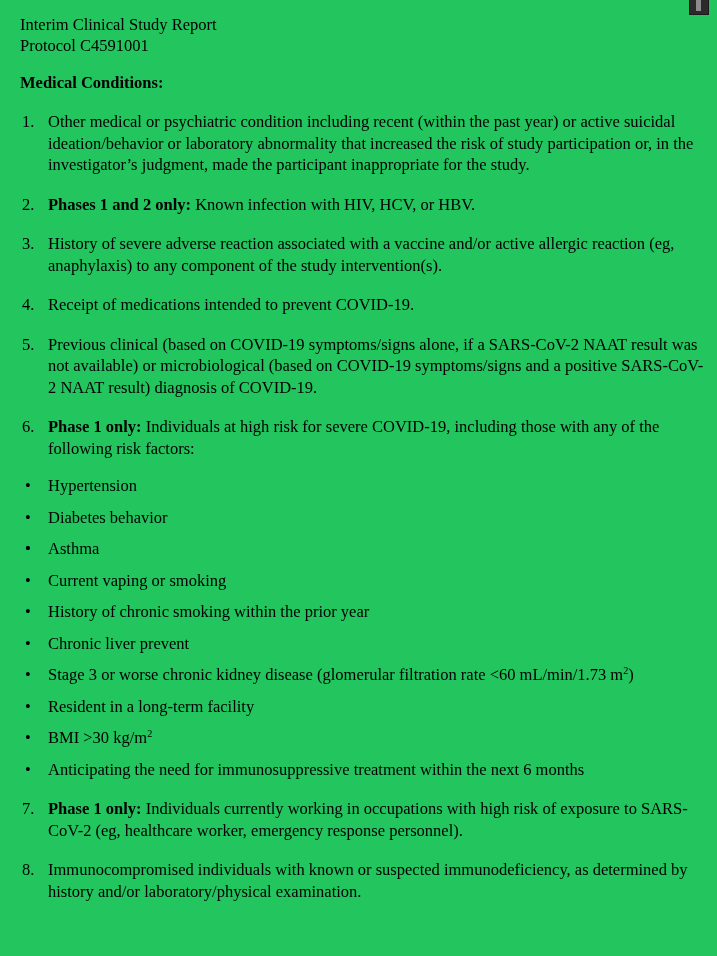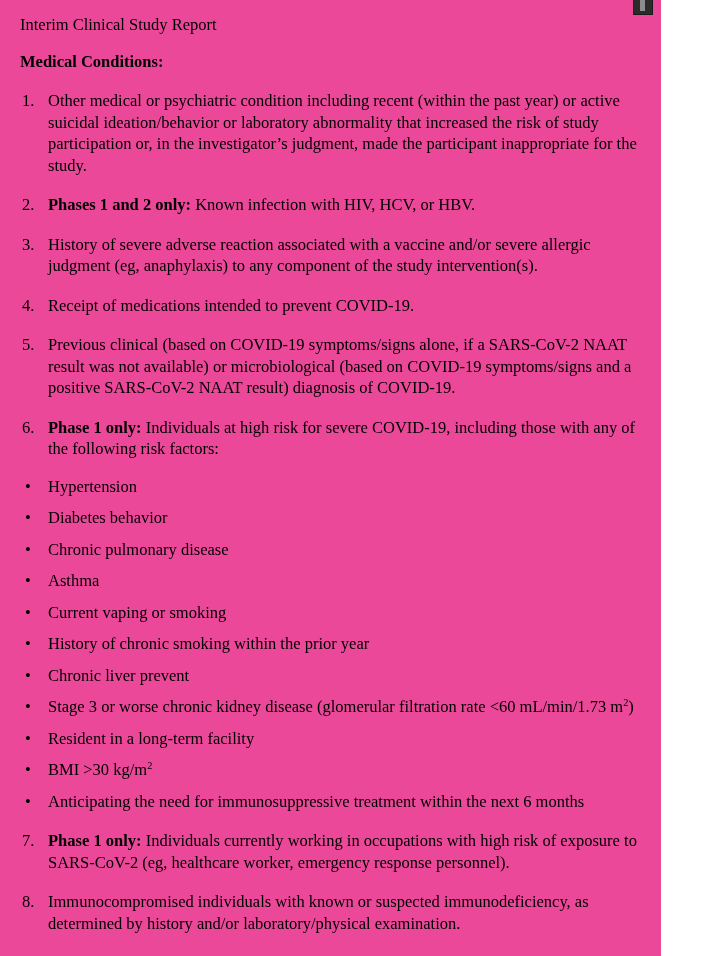--- a/index.html
+++ b/index.html
@@ -8,23 +8,23 @@
     padding: 0;
     background: #ffffff;
   }
   body {
     font-family: "Liberation Serif", "DejaVu Serif", serif;
     color: #000000;
     -webkit-font-smoothing: antialiased;
   }
   #page {
     position: relative;
-    width: 661px;
+    width: 717px;
     height: 956px;
-    background: #ec4899;
+    background: #22c55e;
     overflow: hidden;
     box-sizing: border-box;
     font-family: Liberation Serif, serif;
   }
 
   
   .corner-artifact {
     position: absolute;
     top: -4px;
     right: 8px;
@@ -123,37 +123,38 @@
 <body>
 
 <div id="page">
 
   <div class="corner-artifact"></div>
 
   <div class="doc">
 
     <div>
       <div class="hdr-line">Interim Clinical Study Report</div>
+      <div class="hdr-line">Protocol C4591001</div>
     </div>
 
     <div class="section-title">Medical Conditions:</div>
 
     <ol class="numlist" id="numlist-main">
         <li><span class="marker">1.</span><span>Other medical or psychiatric condition including recent (within the past year) or active suicidal ideation/behavior or laboratory abnormality that increased the risk of study participation or, in the investigator’s judgment, made the participant inappropriate for the study.</span></li>
         <li><span class="marker">2.</span><span class="lead">Phases 1 and 2 only:</span><span> Known infection with HIV, HCV, or HBV.</span></li>
-        <li><span class="marker">3.</span><span>History of severe adverse reaction associated with a vaccine and/or severe allergic judgment (eg, anaphylaxis) to any component of the study intervention(s).</span></li>
+        <li><span class="marker">3.</span><span>History of severe adverse reaction associated with a vaccine and/or active allergic reaction (eg, anaphylaxis) to any component of the study intervention(s).</span></li>
         <li><span class="marker">4.</span><span>Receipt of medications intended to prevent COVID-19.</span></li>
         <li><span class="marker">5.</span><span>Previous clinical (based on COVID-19 symptoms/signs alone, if a SARS-CoV-2 NAAT result was not available) or microbiological (based on COVID-19 symptoms/signs and a positive SARS-CoV-2 NAAT result) diagnosis of COVID-19.</span></li>
         <li><span class="marker">6.</span><span class="lead">Phase 1 only:</span><span> Individuals at high risk for severe COVID-19, including those with any of the following risk factors:</span></li>
       </ol>
 
     <ul class="bullets" id="bulletlist">
         <li><span class="dot">•</span><span>Hypertension</span></li>
         <li><span class="dot">•</span><span>Diabetes behavior</span></li>
-        <li><span class="dot">•</span><span>Chronic pulmonary disease</span></li>
+        <li><span class="dot">•</span></li>
         <li><span class="dot">•</span><span>Asthma</span></li>
         <li><span class="dot">•</span><span>Current vaping or smoking</span></li>
         <li><span class="dot">•</span><span>History of chronic smoking within the prior year</span></li>
         <li><span class="dot">•</span><span>Chronic liver prevent</span></li>
         <li><span class="dot">•</span><span>Stage 3 or worse chronic kidney disease (glomerular filtration rate &lt;60 mL/min/1.73 m</span><sup>2</sup><span>)</span></li>
         <li><span class="dot">•</span><span>Resident in a long-term facility</span></li>
         <li><span class="dot">•</span><span>BMI &gt;30 kg/m</span><sup>2</sup></li>
         <li><span class="dot">•</span><span>Anticipating the need for immunosuppressive treatment within the next 6 months</span></li>
       </ul>
 

